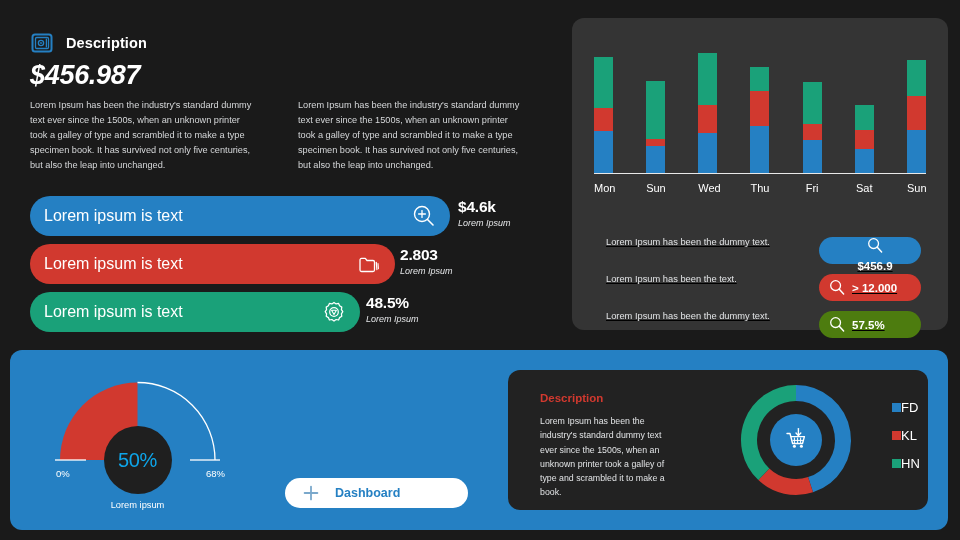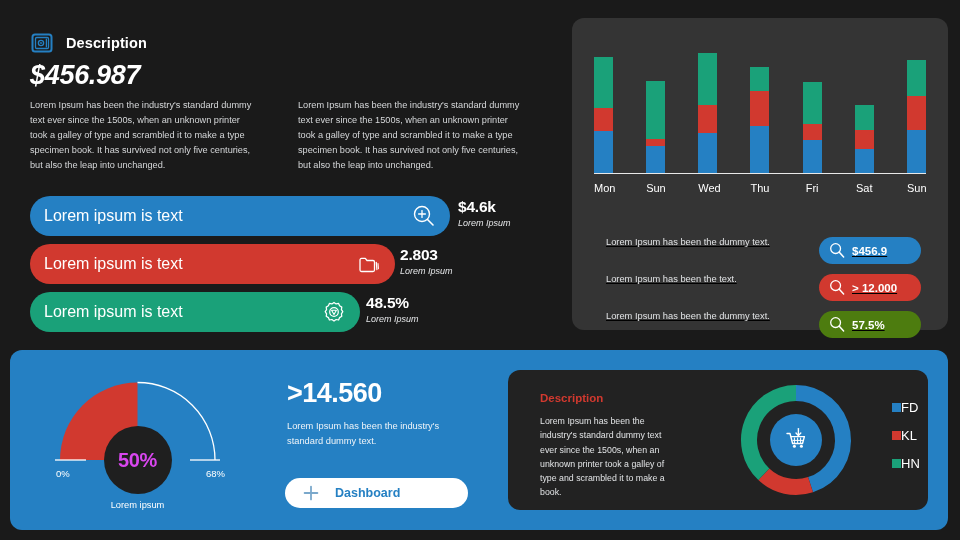--- a/index.html
+++ b/index.html
@@ -68,39 +68,39 @@
   #srow-0 { top: 219px; }
   #srow-1 { top: 256px; }
   #srow-2 { top: 293px; }
   .stat-text { flex: 1; font-size: 9.3px; color: #e2e4e6; }
   .stat-badge {
     width: 102px; height: 27px; border-radius: 14px;
     display: flex; align-items: center; gap: 6px; padding-left: 10px;
   }
   .stat-badge .lens { width: 17px; height: 17px; flex: none; }
   .badge-val { font-size: 11.5px; font-weight: bold; color: #ffffff; }
-  #badge-0 { background: #2580c3; }
+  #badge-0 { background: #2580c3; flex-direction: column; }
   #badge-1 { background: #d1392f; }
   #badge-2 { background: #4d7c0f; }
 
   
   .panel-blue {
     position: absolute; left: 10px; top: 350px; width: 938px; height: 180px;
     background: #2580c3; border-radius: 12px;
   }
 
   
   .gauge { position: absolute; left: 40px; top: 22px; width: 175px; height: 116px; }
   .gauge svg { display: block; }
   .gauge-center {
     position: absolute; left: 50%; top: 88px; transform: translate(-50%, -50%);
     width: 68px; height: 68px; border-radius: 50%; background: #1f1f1f;
     display: flex; align-items: center; justify-content: center;
   }
-  .gauge-pct { font-size: 20px; font-weight: bold; color: #d946ef; letter-spacing: -.4px; }
+  .gauge-pct { font-size: 20px; font-weight: normal; color: #0ea5e9; letter-spacing: -.4px; }
   .gauge-min { position: absolute; left: 6px; top: 96px; font-size: 9.5px; color: #ffffff; }
   .gauge-max { position: absolute; right: 0px; top: 96px; font-size: 9.5px; color: #ffffff; }
   .gauge-cap { position: absolute; left: 0; top: 128px; width: 175px; text-align: center;
                font-size: 9.3px; color: #ffffff; }
 
   
   .blue-mid { position: absolute; left: 277px; top: 28px; width: 200px; }
   .mid-big { font-size: 27px; font-weight: bold; color: #ffffff; letter-spacing: -.5px; }
   .mid-sub { margin-top: 10px; font-size: 9.3px; line-height: 1.6; color: #eef3f8; width: 180px; }
   .dash-btn {
@@ -302,24 +302,20 @@
         <line x1="140" y1="88" x2="170" y2="88" stroke="#ffffff" stroke-width="1.3"></line>
       </svg>
       <div class="gauge-center">
         <span class="gauge-pct">50%</span>
       </div>
       <span class="gauge-min">0%</span>
       <span class="gauge-max">68%</span>
       <span class="gauge-cap">Lorem ipsum</span>
     </div>
 
-    <div class="blue-mid">
-      <div class="mid-big">&gt;14.560</div>
-      <div class="mid-sub">Lorem Ipsum has been the industry's standard dummy text.</div>
-    </div>
 
     <button class="dash-btn">
       <svg class="plus-ic" viewBox="0 0 16 16" fill="none">
         <line x1="8" y1="1.6" x2="8" y2="14.4" stroke="#7aa8cb" stroke-width="1.8" stroke-linecap="round"></line>
         <line x1="1.6" y1="8" x2="14.4" y2="8" stroke="#7aa8cb" stroke-width="1.8" stroke-linecap="round"></line>
       </svg>
       <span class="dash-lab">Dashboard</span>
     </button>
   </div>
 

